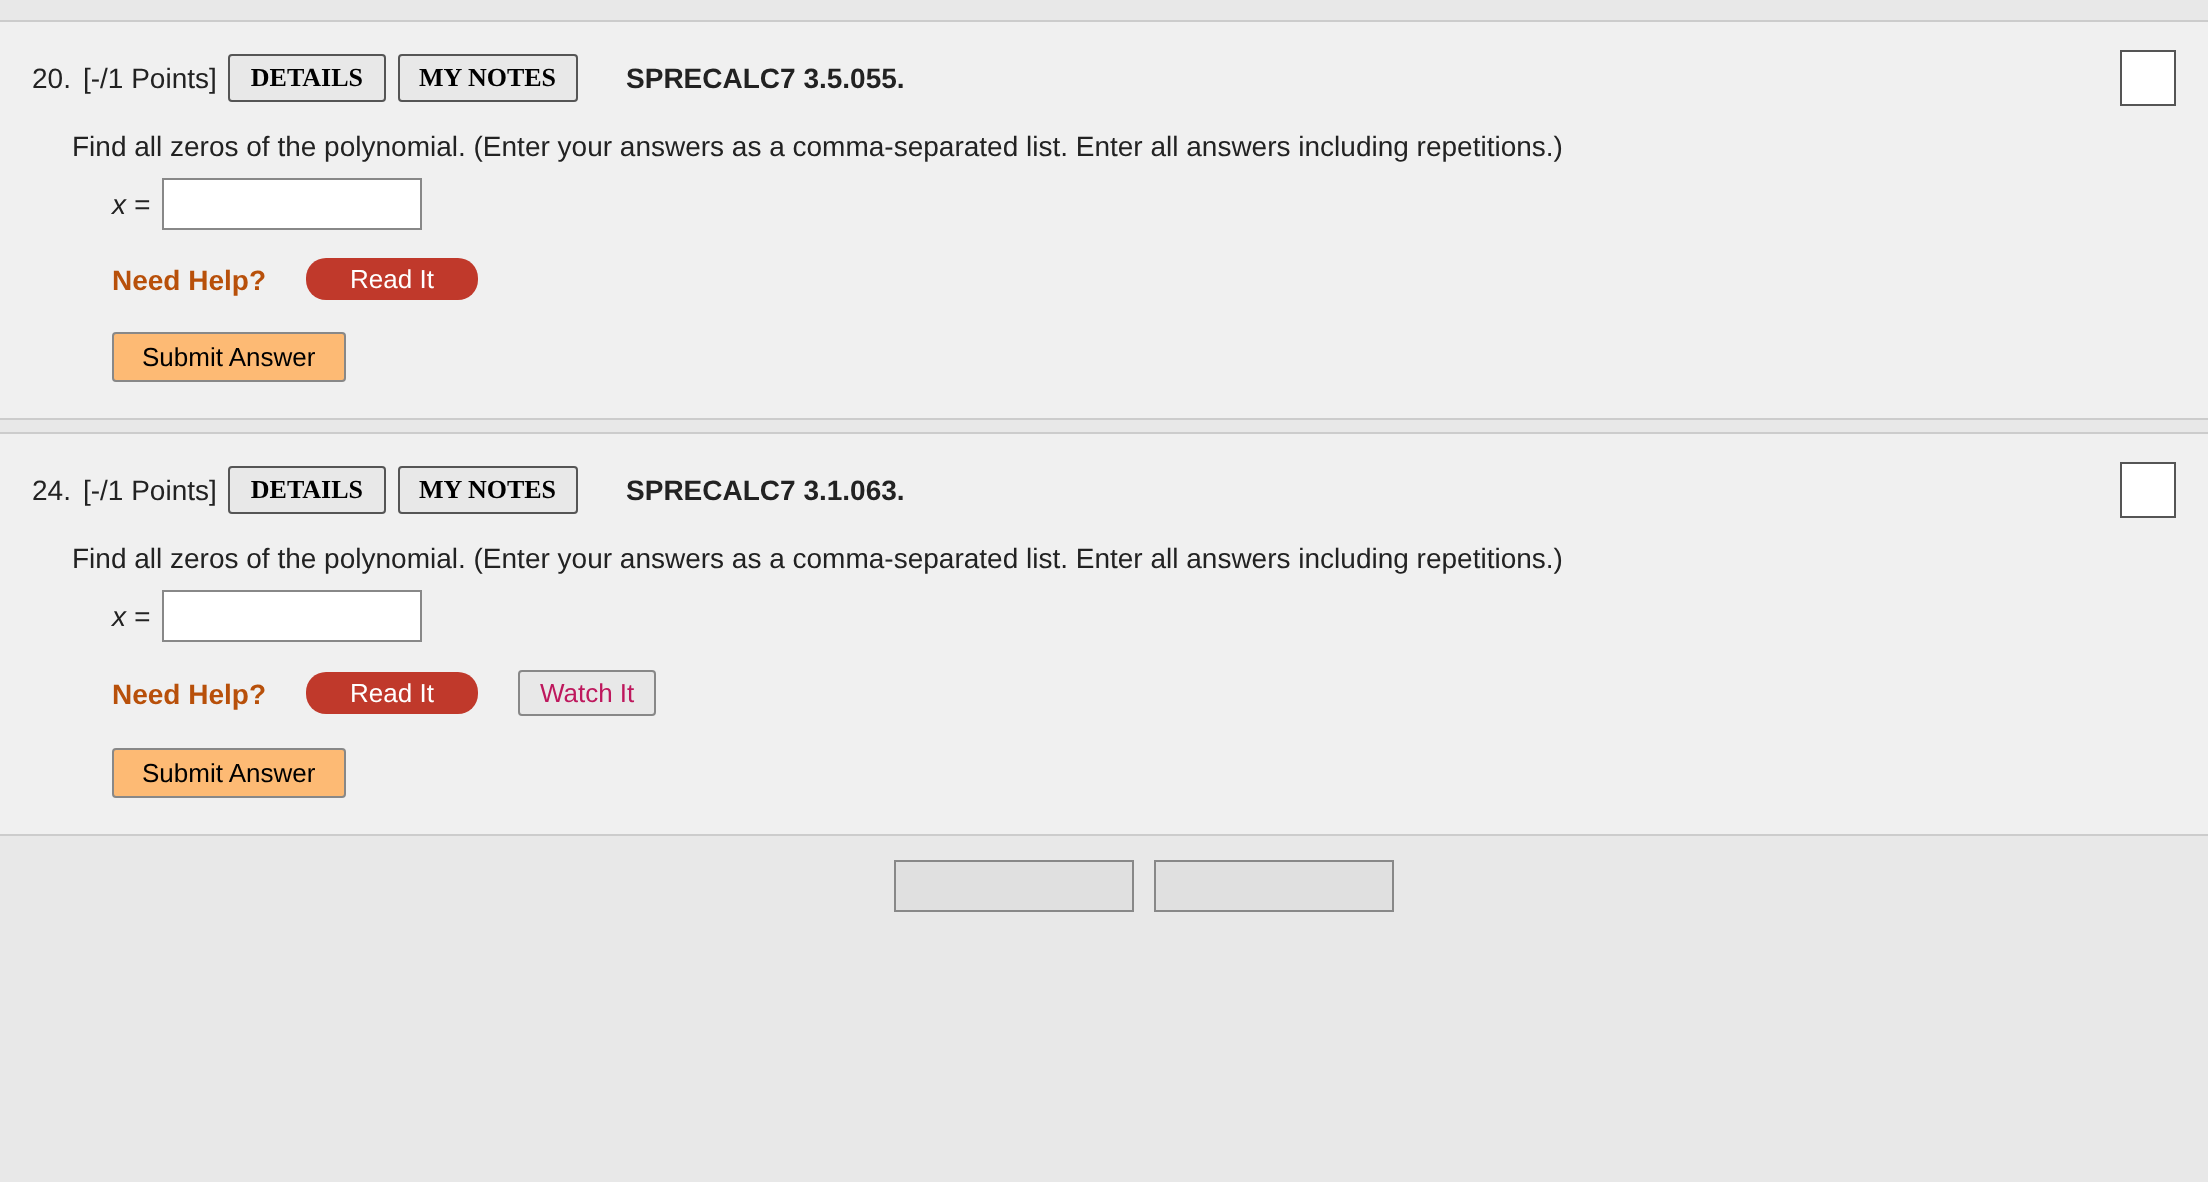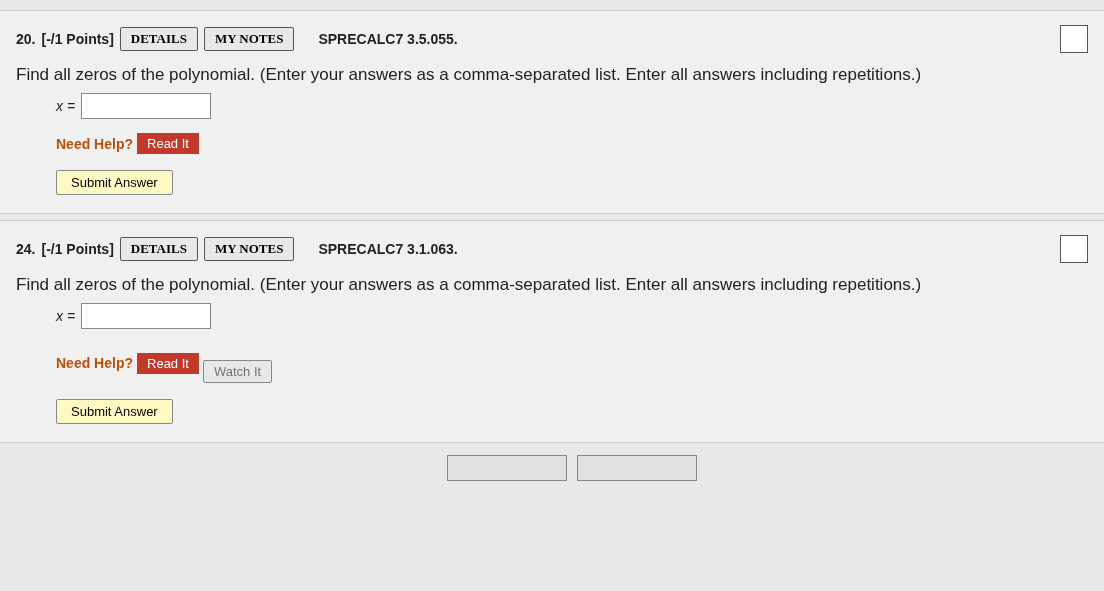--- a/index.html
+++ b/index.html
@@ -21,21 +21,21 @@
       border-top: 1px solid #ccc;
       border-bottom: 1px solid #ccc;
     }
     .question-header {
       display: flex;
       align-items: center;
       gap: 6px;
       margin-bottom: 12px;
     }
     .question-number {
-      font-weight: bold;
+      font-weight: normal;
       font-size: 14px;
       white-space: nowrap;
     }
     .btn-details, .btn-mynotes {
       border: 1.5px solid #555;
       background: #e8e8e8;
       padding: 3px 10px;
       font-size: 13px;
       font-weight: bold;
       cursor: pointer;
@@ -49,21 +49,22 @@
     }
     .checkbox-area {
       width: 28px;
       height: 28px;
       border: 1.5px solid #555;
       background: #fff;
       margin-left: auto;
       flex-shrink: 0;
     }
     .instructions {
-      font-size: 17px;
+      font-size: 14px;
+      margin-left: 20px;
       margin-bottom: 8px;
       color: #222;
     }
     .polynomial {
       font-size: 14.5px;
       margin-left: 60px;
       margin-bottom: 14px;
       font-style: italic;
     }
     .polynomial sup {
@@ -85,54 +86,53 @@
       border: 1.5px solid #888;
       background: #fff;
       width: 130px;
       height: 26px;
       padding: 2px 4px;
       font-size: 13px;
     }
     .need-help-row {
       display: flex;
       align-items: center;
-      gap: 4px;
+      gap: 20px;
       margin-left: 40px;
       margin-bottom: 16px;
     }
     .need-help-label {
       font-weight: bold;
       color: #b8500a;
       font-size: 14px;
     }
     .btn-read-it {
       background: #c0392b;
       color: #fff;
       border: none;
-      padding: 3px 10px;
-      font-size: 13px;
-      cursor: pointer;
-      border-radius: 0;
+      padding: 3px 22px;
+      font-size: 13px;
+      cursor: pointer;
+      border-radius: 10px;
     }
     .btn-watch-it {
       background: #e8e8e8;
-      color: #737373;
+      color: #be185d;
       border: 1.5px solid #888;
       padding: 3px 10px;
       font-size: 13px;
       cursor: pointer;
       border-radius: 2px;
-      margin-top: 17px;
     }
     .submit-row {
       margin-left: 40px;
     }
     .btn-submit {
       border: 1.5px solid #888;
-      background: #fef9c3;
+      background: #fdba74;
       padding: 4px 14px;
       font-size: 13px;
       cursor: pointer;
       border-radius: 2px;
     }
     .bottom-bar {
       display: flex;
       justify-content: center;
       gap: 10px;
       padding: 6px 0 0 0;

